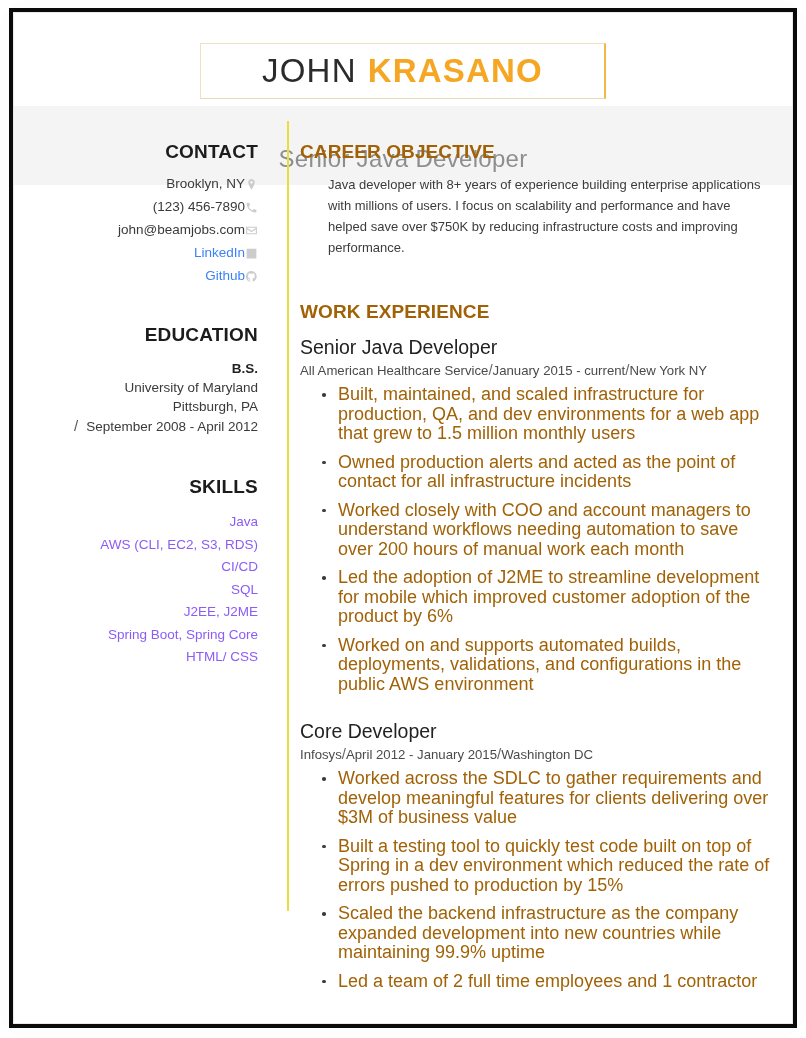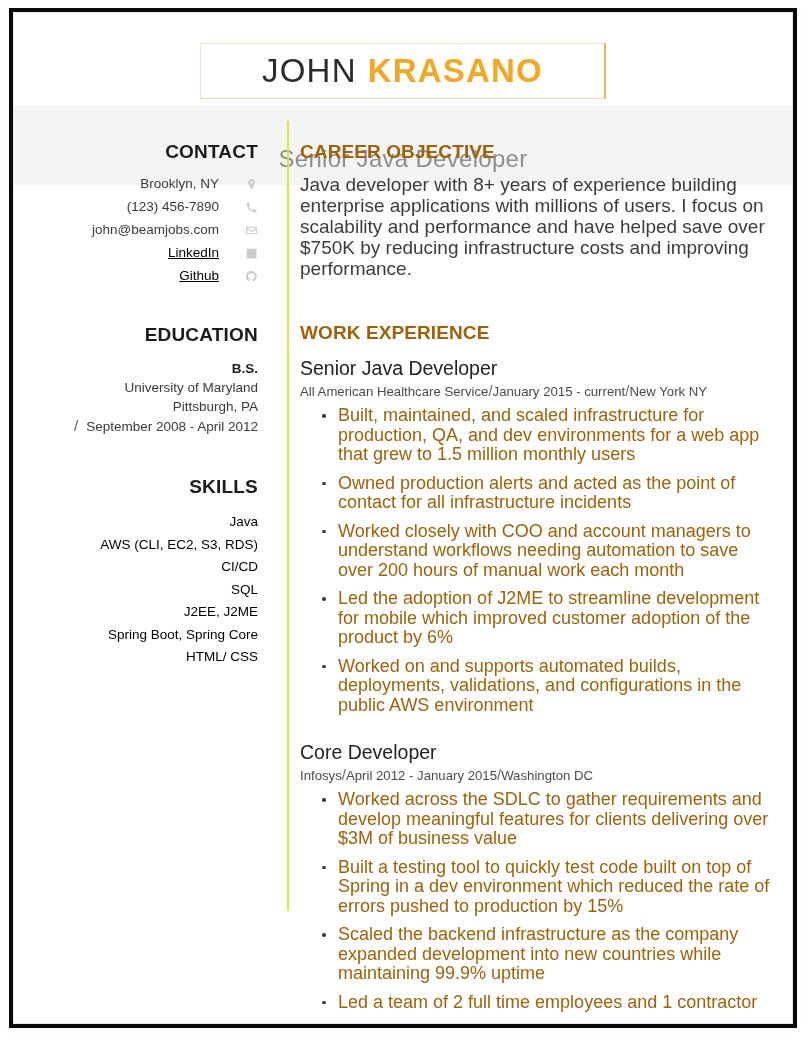--- a/index.html
+++ b/index.html
@@ -127,27 +127,27 @@
     letter-spacing: 0.2px;
     margin-bottom: 13px;
   }
   .side-block { margin-bottom: 40px; }
   #block-education { margin-top: 4px; margin-left: 8px; }
 
   .contact-row {
     display: flex;
     align-items: center;
     justify-content: flex-end;
-    gap: 26px;
+    gap: 0;
     margin-bottom: 7px;
     font-size: 13.5px;
     color: #3a3a3a;
   }
   .contact-row .c-text { line-height: 16px; }
-  .contact-row.link .c-text { color: #000000; text-decoration: underline; }
+  .contact-row.link .c-text { color: #3b82f6; }
   .ico {
     width: 13px;
     height: 13px;
     flex: 0 0 13px;
     display: inline-flex;
     align-items: center;
     justify-content: center;
     color: #c9c9c9;
   }
   .ico svg { width: 13px; height: 13px; fill: #cccccc; }
@@ -168,36 +168,37 @@
     line-height: 19px;
   }
   .slash-mark {
     color: #5a5a5a;
     font-weight: 300;
     font-size: 15px;
   }
 
   .skill-line {
     font-size: 13.5px;
-    color: #000000;
+    color: #8b5cf6;
     line-height: 22.5px;
   }
 
   
   .main-heading {
     font-size: 19px;
     font-weight: 700;
     color: #a16207;
     letter-spacing: 0.1px;
     margin-bottom: 11px;
   }
   #objective-text {
-    font-size: 19px;
+    font-size: 13px;
     line-height: 21px;
     color: #3c3c3c;
+    margin-left: 28px;
   }
   #section-work { margin-top: 43px; }
   .job { margin-bottom: 4px; }
   .job-title {
     font-size: 19.5px;
     color: #222222;
     font-weight: 400;
     line-height: 26px;
     margin-bottom: 1px;
   }

